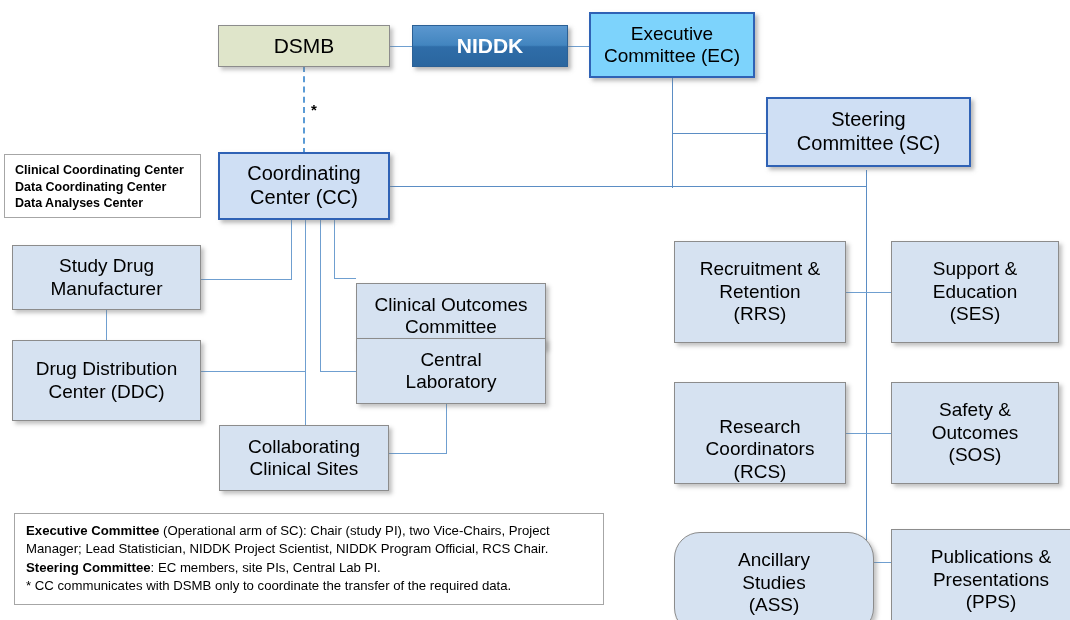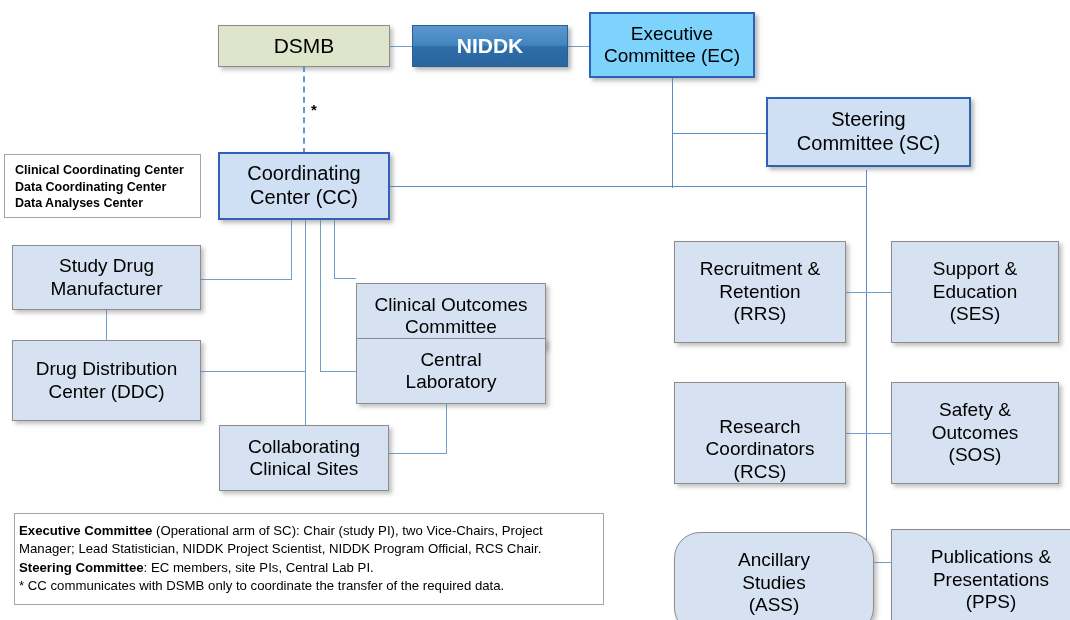--- a/index.html
+++ b/index.html
@@ -89,21 +89,21 @@
     z-index: 6;
   }
   #legend-box {
     padding: 7px 10px 6px 10px;
     font-size: 12.5px;
     font-weight: bold;
     line-height: 1.33;
     color: #000;
   }
   #footnote-box {
-    padding: 8px 10px 8px 4px;
+    padding: 8px 10px 8px 11px;
     font-size: 13.2px;
     line-height: 1.39;
     color: #000;
   }
   #footnote-box .b { font-weight: bold; }
   .asterisk {
     position: absolute;
     font-size: 15px;
     font-weight: bold;
     color: #000;

